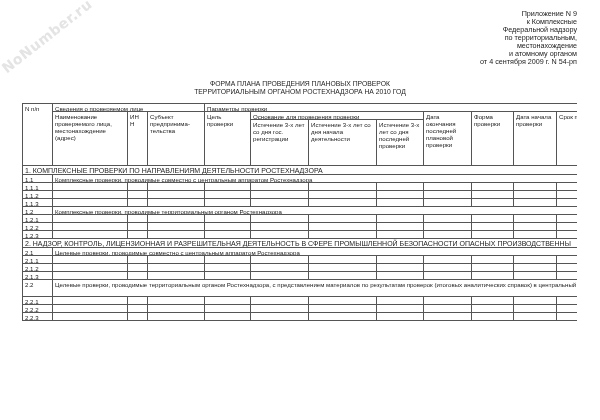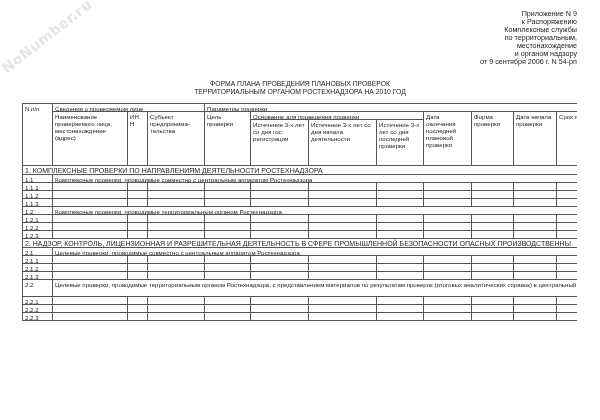--- a/index.html
+++ b/index.html
@@ -14,26 +14,26 @@
   .nowrap{white-space:nowrap;overflow:visible;}
   .clipright{position:absolute;left:577px;top:95px;width:30px;height:240px;background:#fff;}
 </style>
 </head>
 <body>
 
 <div class="watermark">NoNumber.ru</div>
 
 <div class="appendix">
   <div>Приложение N 9</div>
-  <div>к Распоряжению</div>
-  <div>Комплексные службы</div>
+  <div>к Комплексные</div>
+  <div>Федеральной надзору</div>
   <div>по территориальным,</div>
   <div>местонахождение</div>
-  <div>и органом надзору</div>
-  <div>от 9 сентября 2006 г. N 54-рп</div>
+  <div>и атомному органом</div>
+  <div>от 4 сентября 2009 г. N 54-рп</div>
 </div>
 
 <div class="title">
   <div>ФОРМА ПЛАНА ПРОВЕДЕНИЯ ПЛАНОВЫХ ПРОВЕРОК</div>
   <div>ТЕРРИТОРИАЛЬНЫМ ОРГАНОМ РОСТЕХНАДЗОРА НА 2010 ГОД</div>
 </div>
 
 <div class="tbl" id="tbl">
     <div class="cell" style="left: 0px; top: 0px; width: 30.8px; height: 62.8px;">N п/п</div>
     <div class="cell nowrap" style="left: 30px; top: 0px; width: 152.8px; height: 8.8px;">Сведения о проверяемом лице</div>

